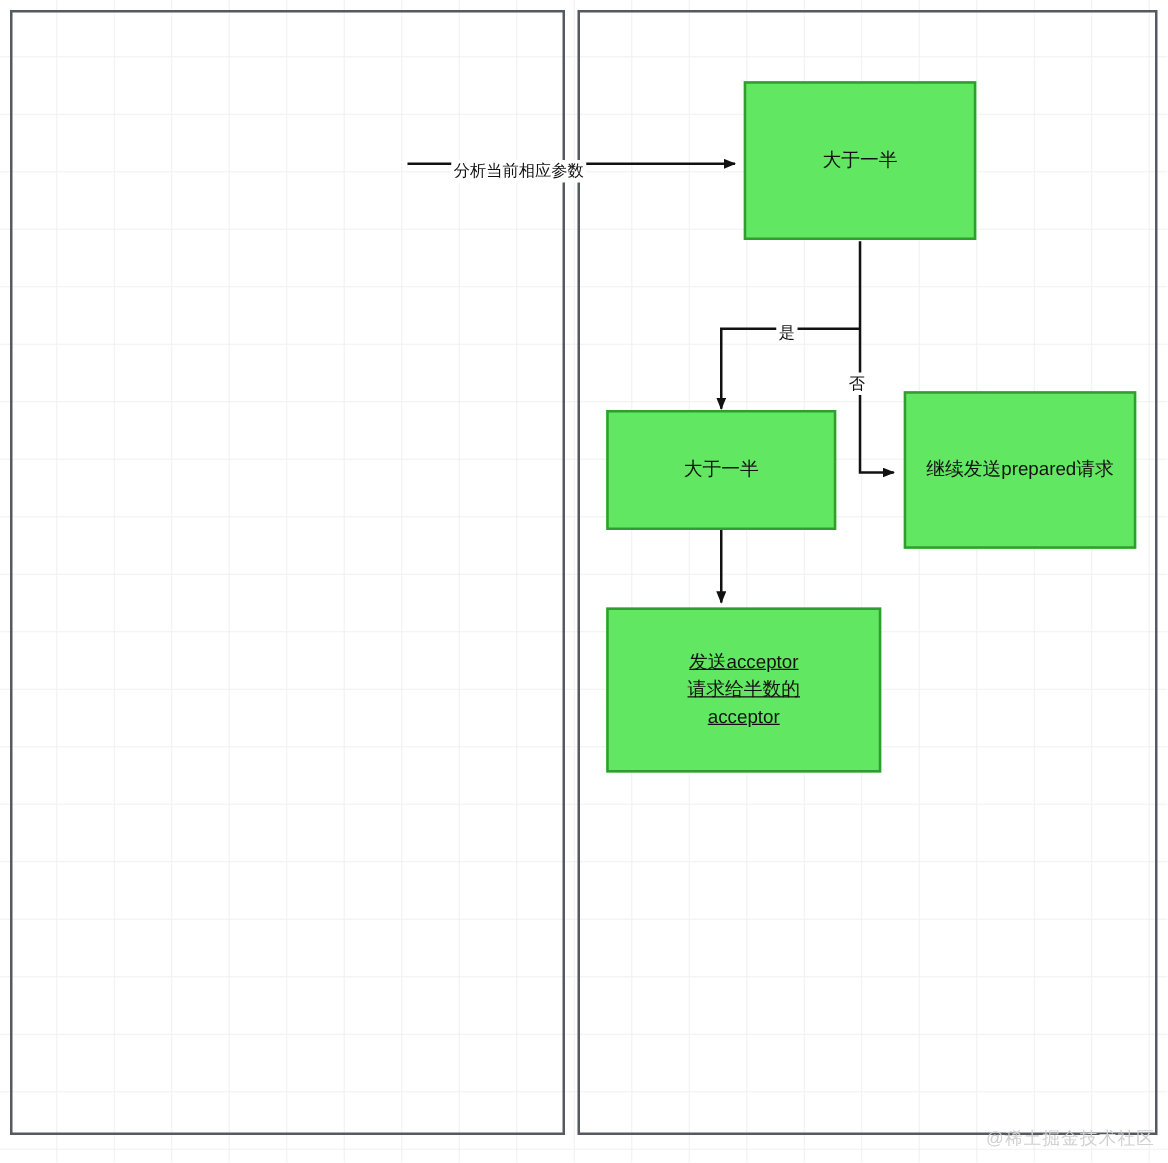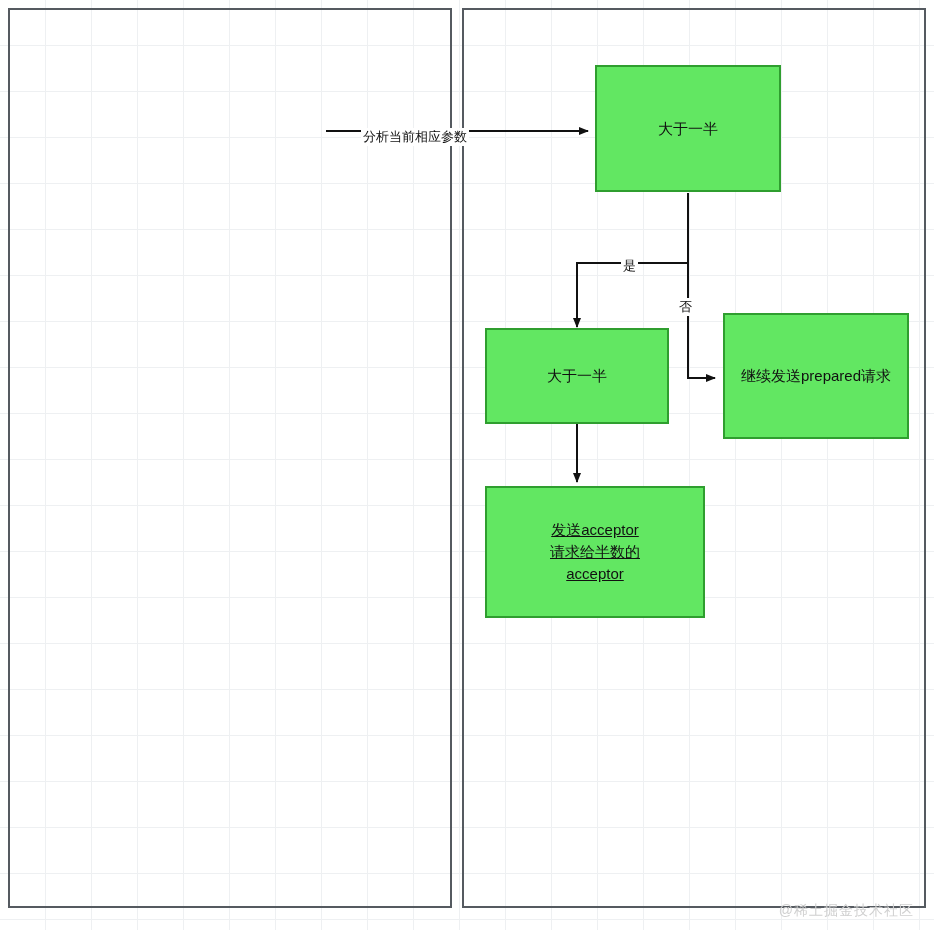--- a/index.html
+++ b/index.html
@@ -53,21 +53,21 @@
   }
   svg.edges {
     position: absolute;
     left: 0; top: 0;
     width: 934px;
     height: 930px;
     pointer-events: none;
   }
   .watermark {
     position: absolute;
-    right: 20px;
+    right: 10px;
     bottom: 10px;
     font-size: 14px;
     color: #d0d0d0;
     letter-spacing: 1px;
     white-space: nowrap;
   }
 </style>
 </head>
 <body>
 

